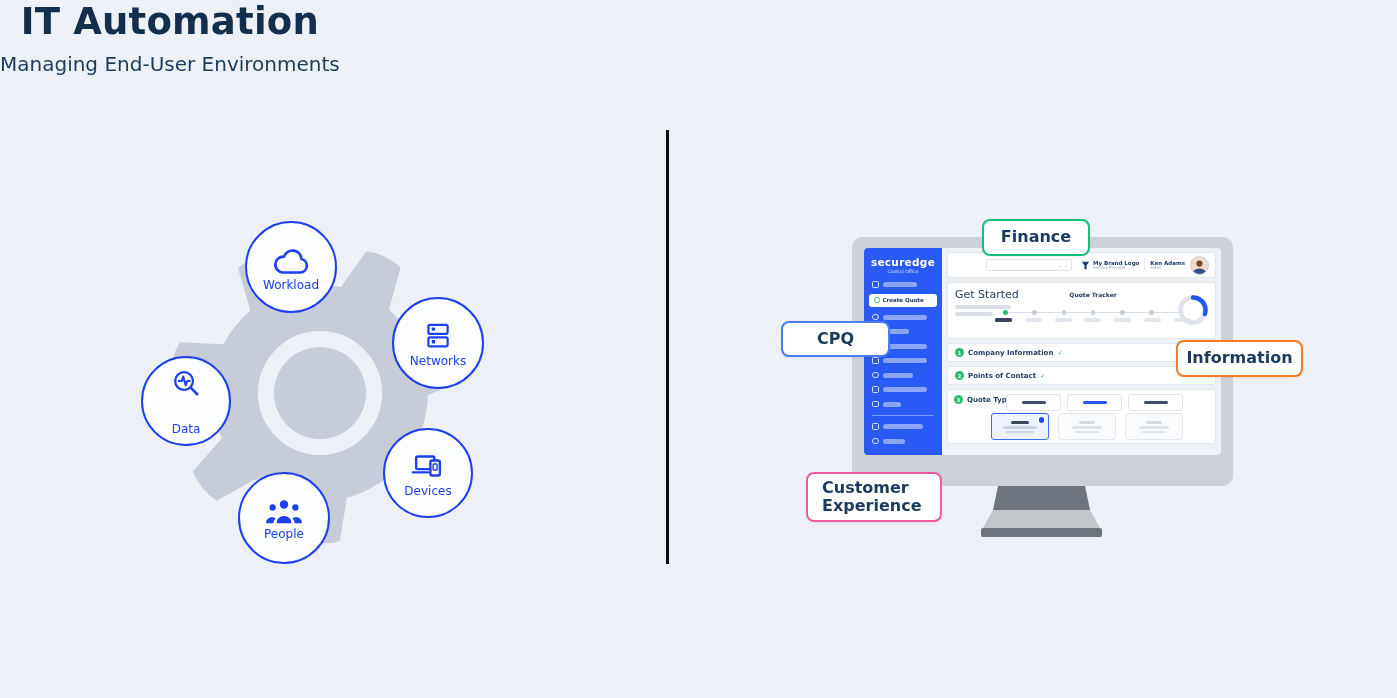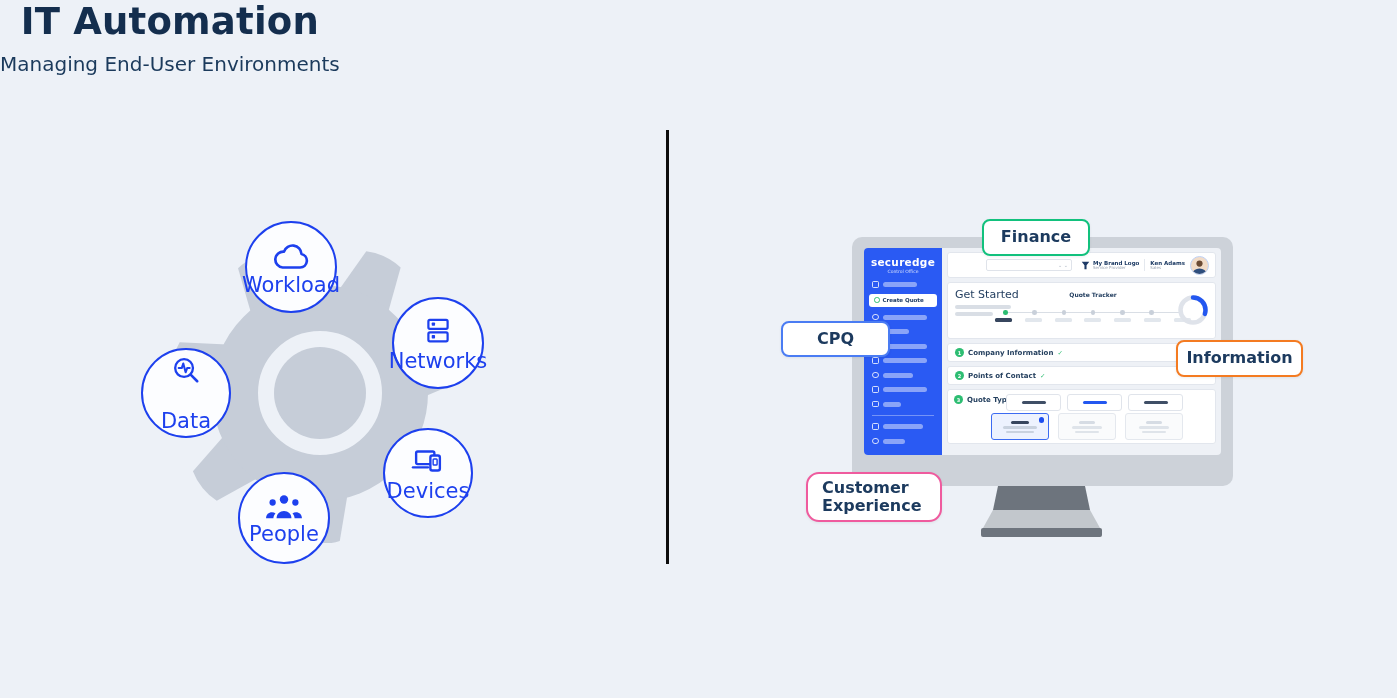--- a/index.html
+++ b/index.html
@@ -13,24 +13,24 @@
   .head-r { left:688; top:104; width:709; }
   .title { font-size:37px; font-weight:800; letter-spacing:.2px; color:#142e4e; }
   .subtitle { margin-top:9px; font-size:20px; font-weight:500; color:#1b3a5c; }
 
   .divider { position:absolute; left:666px; top:130px; width:3px; height:434px; background:#0d0d0d; }
 
   
   .gear-svg { position:absolute; left:170px; top:243px; }
   .node { position:absolute; background:#fcfdff; border:2.5px solid #1d40ee; border-radius:50%;
           display:flex; flex-direction:column; align-items:center; justify-content:center; gap:1px; }
-  .node-label { font-size:21px; font-weight:500; color:#1d40ee; }
+  .node-label { font-size:12px; font-weight:500; color:#1d40ee; }
   .n-workload { left:245px; top:221px; width:92px; height:92px; }
   .n-networks { left:392px; top:297px; width:92px; height:92px; }
-  .n-data     { left:141px; top:348px; width:90px; height:90px;gap:22px; }
+  .n-data     { left:141px; top:356px; width:90px; height:90px;gap:22px; }
   .n-devices  { left:383px; top:428px; width:90px; height:90px;align-items:center; }
   .n-people   { left:238px; top:472px; width:92px; height:92px; }
 
   
   .monitor { position:absolute; left:852px; top:237px; width:381px; height:301px; }
   .bezel { position:absolute; left:0; top:0; width:381px; height:249px; background:#cdd2d9; border-radius:10px; }
   .neck  { position:absolute; left:141px; top:249px; width:97px; height:24px; background:#6d747d;
            clip-path:polygon(5px 0,92px 0,97px 24px,0 24px); }
   .skirt { position:absolute; left:131px; top:273px; width:117px; height:18px; background:#c2c7cc;
            clip-path:polygon(10px 0,107px 0,117px 18px,0 18px); }
@@ -103,21 +103,21 @@
   .ob { border-radius:1.5px; }
 
   
   .callout { position:absolute; background:#fff; border-radius:8px; border:2.5px solid #999;
              display:flex; align-items:center; justify-content:center; text-align:left;
              font-size:16px; font-weight:600; color:#1c3a5e; line-height:1.15;
              box-shadow:0 1px 3px rgba(16,24,40,.07); }
   .c-finance { left:982px; top:219px; width:108px; height:37px; border-color:#12c17d; }
   .c-cpq { left:781px; top:321px; width:109px; height:36px; border-color:#4a7cf3; }
   .c-fulfillment { left:1176px; top:340px; width:127px; height:37px; border-color:#f47b21; }
-  .c-custexp { left:806px; top:472px; width:136px; height:50px; border-color:#ef5b9e; padding:0 14px;border-radius:13px; }
+  .c-custexp { left:806px; top:472px; width:136px; height:50px; border-color:#ef5b9e; padding:0 14px; }
   .c-partners { left:1162px; top:473px; width:109px; height:36px; border-color:#f3c21a; }
 </style>
 </head>
 <body>
 
 <div class="stage">
 
   <div class="head head-l">
     <div class="title">IT Automation</div>
     <div class="subtitle">Managing End-User Environments</div>

